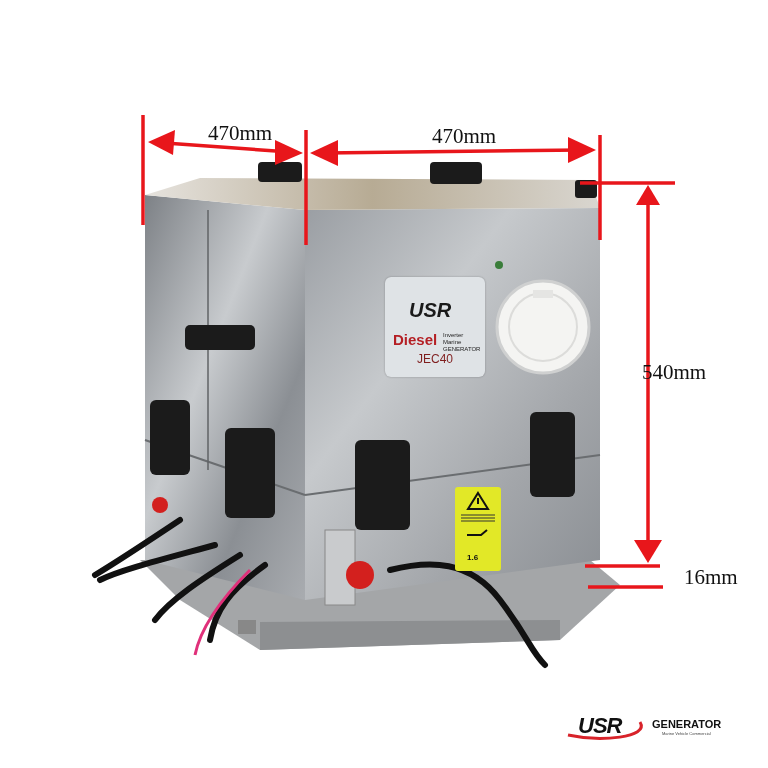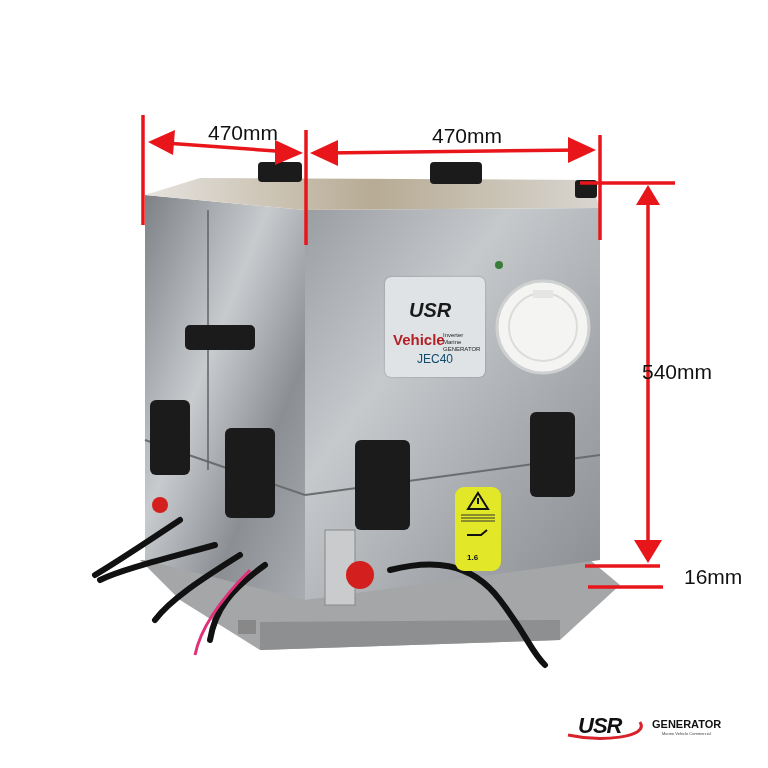--- a/index.html
+++ b/index.html
@@ -1,24 +1,24 @@
 <!DOCTYPE html>
 <html><head>
 <meta charset="utf-8">
 <style>
   html,body{margin:0;padding:0;background:#ffffff;}
   .canvas{position:relative;width:768px;height:768px;overflow:hidden;background:#fff;font-family:"Liberation Sans",sans-serif;}
   .abs{position:absolute;}
-  .dim-text{position:absolute;font-size:21px;color:#111;font-family:Liberation Sans, sans-serif;white-space:nowrap;}
+  .dim-text{position:absolute;font-size:21px;color:#111;font-family:Liberation Serif, serif;white-space:nowrap;}
   .label-plate{position:absolute;left:385px;top:277px;width:100px;height:100px;background:#dfe3e6;border-radius:6px;box-shadow:0 0 2px rgba(0,0,0,0.3);}
   .plate-usr{position:absolute;left:24px;top:22px;font-weight:bold;font-size:20px;color:#1a1a1a;font-style:italic;}
   .plate-diesel{position:absolute;left:8px;top:54px;font-weight:bold;font-size:15px;color:#b41f24;}
   .plate-sub{position:absolute;left:58px;top:55px;font-size:6px;line-height:7px;color:#222;width:40px;}
-  .plate-model{position:absolute;left:32px;top:75px;font-size:12px;color:#0c4a6e;}
-  .warn{position:absolute;left:455px;top:487px;width:46px;height:84px;background:#e2e827;border-radius:9px;}
+  .plate-model{position:absolute;left:32px;top:75px;font-size:12px;color:#7f1d1d;}
+  .warn{position:absolute;left:455px;top:487px;width:46px;height:84px;background:#e2e827;border-radius:3px;}
   .warn-qty{position:absolute;left:12px;top:66px;font-size:8px;font-weight:bold;color:#111;}
   .logo-usr{position:absolute;left:578px;top:713px;font-weight:900;font-style:italic;font-size:22px;color:#111;letter-spacing:-1px;}
   .logo-gen{position:absolute;left:652px;top:718px;font-weight:bold;font-size:11px;color:#111;text-align:right;}
   .logo-tag{position:absolute;left:662px;top:731px;font-size:4px;color:#444;}
 </style>
 </head>
 <body>
 
 <div class="canvas">
 
@@ -108,21 +108,21 @@
     <path d="M568,735 C600,742 650,738 640,722" fill="none" stroke="#d8232a" stroke-width="3"></path>
   </svg>
 
   <span class="dim-text" style="left:208px;top:121px">470mm</span>
   <span class="dim-text" style="left:432px;top:124px">470mm</span>
   <span class="dim-text" style="left:642px;top:360px">540mm</span>
   <span class="dim-text" style="left:684px;top:565px">16mm</span>
 
   <div class="label-plate">
     <span class="plate-usr">USR</span>
-    <span class="plate-diesel">Vehicle</span>
+    <span class="plate-diesel">Diesel</span>
     <span class="plate-sub">Inverter Marine GENERATOR</span>
     <span class="plate-model">JEC40</span>
   </div>
 
   <div class="warn">
     <svg width="46" height="60">
       <polygon points="23,6 33,22 13,22" fill="none" stroke="#111" stroke-width="2"></polygon>
       <line x1="23" y1="11" x2="23" y2="17" stroke="#111" stroke-width="2"></line>
       <g stroke="#333" stroke-width="1">
           <line x1="6" y1="28" x2="40" y2="28"></line>

